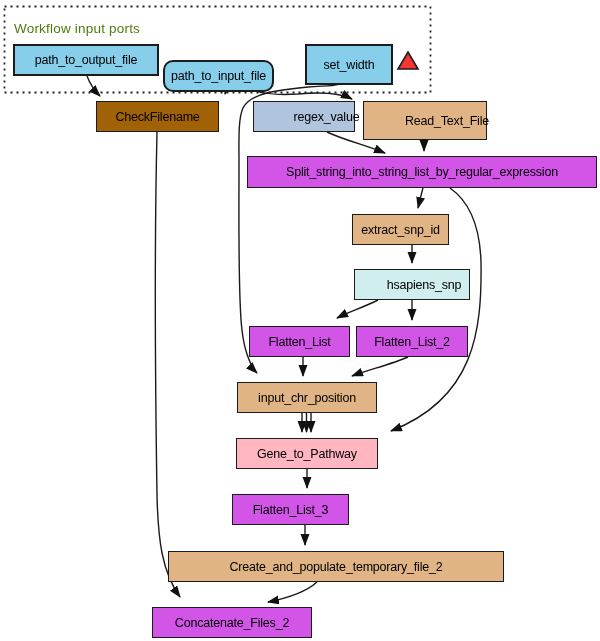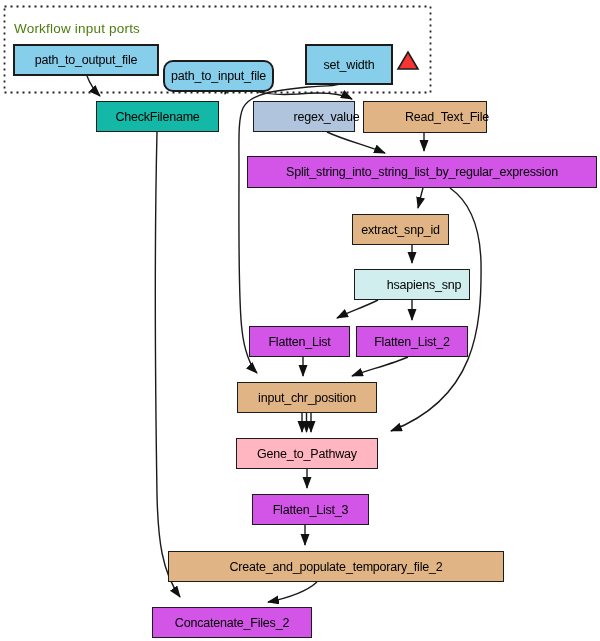--- a/index.html
+++ b/index.html
@@ -62,27 +62,27 @@
 <div class="node port" style="left: 13px; top: 44px; width: 146px; height: 32px; background: rgb(135, 206, 235);">
     <span>path_to_output_file</span>
   </div>
 <div class="node port" style="left: 163px; top: 60px; width: 111px; height: 32px; background: rgb(135, 206, 235); border-radius: 10px;">
     <span>path_to_input_file</span>
   </div>
 <div class="node port" style="left: 305px; top: 44px; width: 88px; height: 41px; background: rgb(135, 206, 235); align-items: center;">
     <span>set_width</span>
   </div>
 
-<div class="node" style="left: 96px; top: 101px; width: 123px; height: 31px; background: #14b8a6;">
+<div class="node" style="left: 96px; top: 101px; width: 123px; height: 31px; background: #a16207;">
     <span>CheckFilename</span>
   </div>
 <div class="node" style="left: 253px; top: 101px; width: 102px; height: 31px; background: rgb(176, 196, 222); padding-left: 45px;">
     <span>regex_value</span>
   </div>
-<div class="node" style="left: 363px; top: 101px; width: 124px; height: 32px; background: rgb(224, 180, 132); padding-left: 44px;">
+<div class="node" style="left: 363px; top: 101px; width: 124px; height: 39px; background: rgb(224, 180, 132); padding-left: 44px;">
     <span>Read_Text_File</span>
   </div>
 
 <div class="node" style="left: 247px; top: 156px; width: 350px; height: 32px; background: rgb(211, 85, 232);">
     <span>Split_string_into_string_list_by_regular_expression</span>
   </div>
 
 <div class="node" style="left: 352px; top: 214px; width: 97px; height: 31px; background: rgb(224, 180, 132);">
     <span>extract_snp_id</span>
   </div>
@@ -96,21 +96,21 @@
 <div class="node" style="left: 356px; top: 326px; width: 112px; height: 31px; background: rgb(211, 85, 232);">
     <span>Flatten_List_2</span>
   </div>
 
 <div class="node" style="left: 237px; top: 382px; width: 140px; height: 31px; background: rgb(224, 180, 132);">
     <span>input_chr_position</span>
   </div>
 <div class="node" style="left: 236px; top: 438px; width: 142px; height: 31px; background: rgb(255, 182, 193);">
     <span>Gene_to_Pathway</span>
   </div>
-<div class="node" style="left: 252px; top: 494px; width: 117px; height: 31px; background: rgb(211, 85, 232); align-items: center;">
+<div class="node" style="left: 232px; top: 494px; width: 117px; height: 31px; background: rgb(211, 85, 232); align-items: center;">
     <span>Flatten_List_3</span>
   </div>
 <div class="node" style="left: 168px; top: 551px; width: 336px; height: 31px; background: rgb(224, 180, 132);">
     <span>Create_and_populate_temporary_file_2</span>
   </div>
 <div class="node" style="left: 152px; top: 607px; width: 160px; height: 31px; background: rgb(211, 85, 232);">
     <span>Concatenate_Files_2</span>
   </div>
 
 </body></html>

